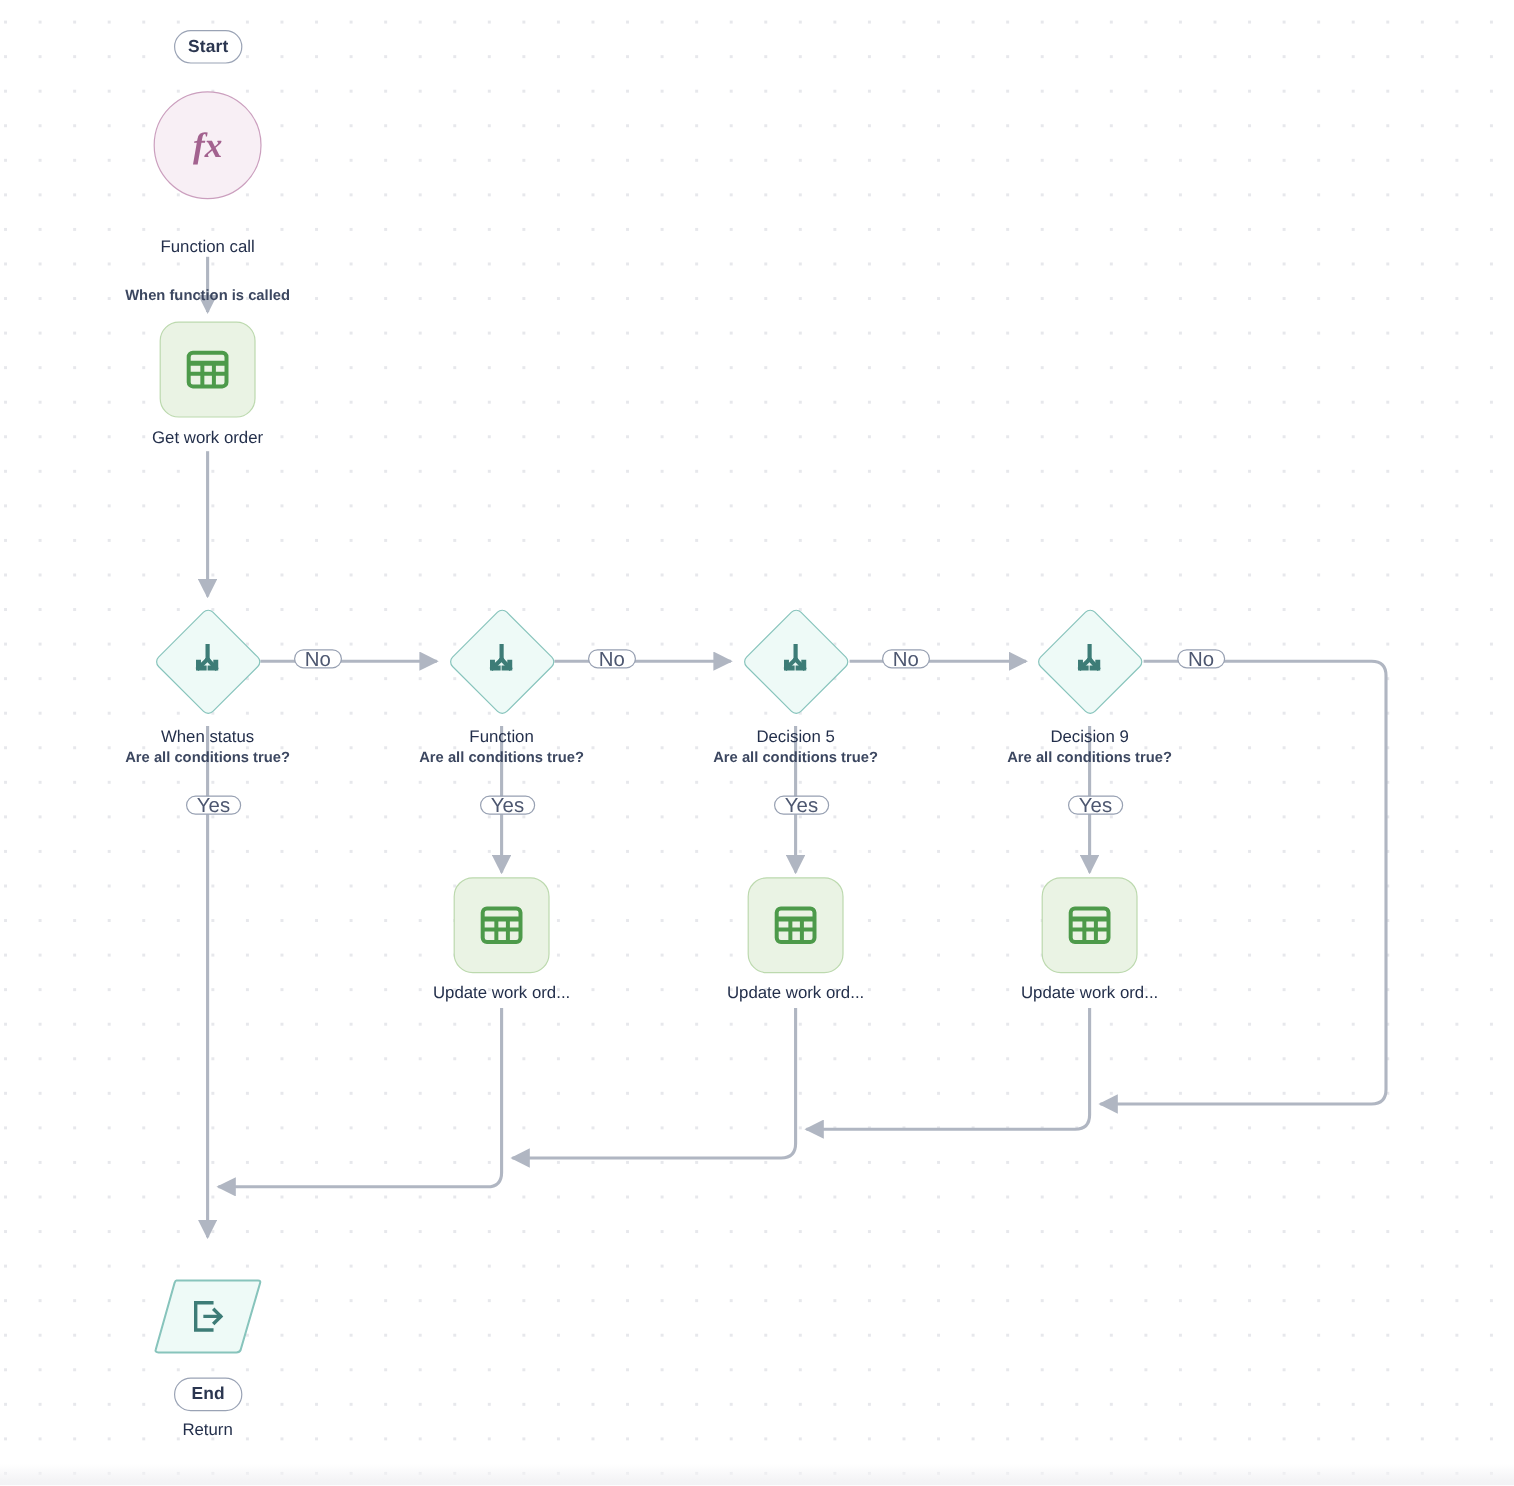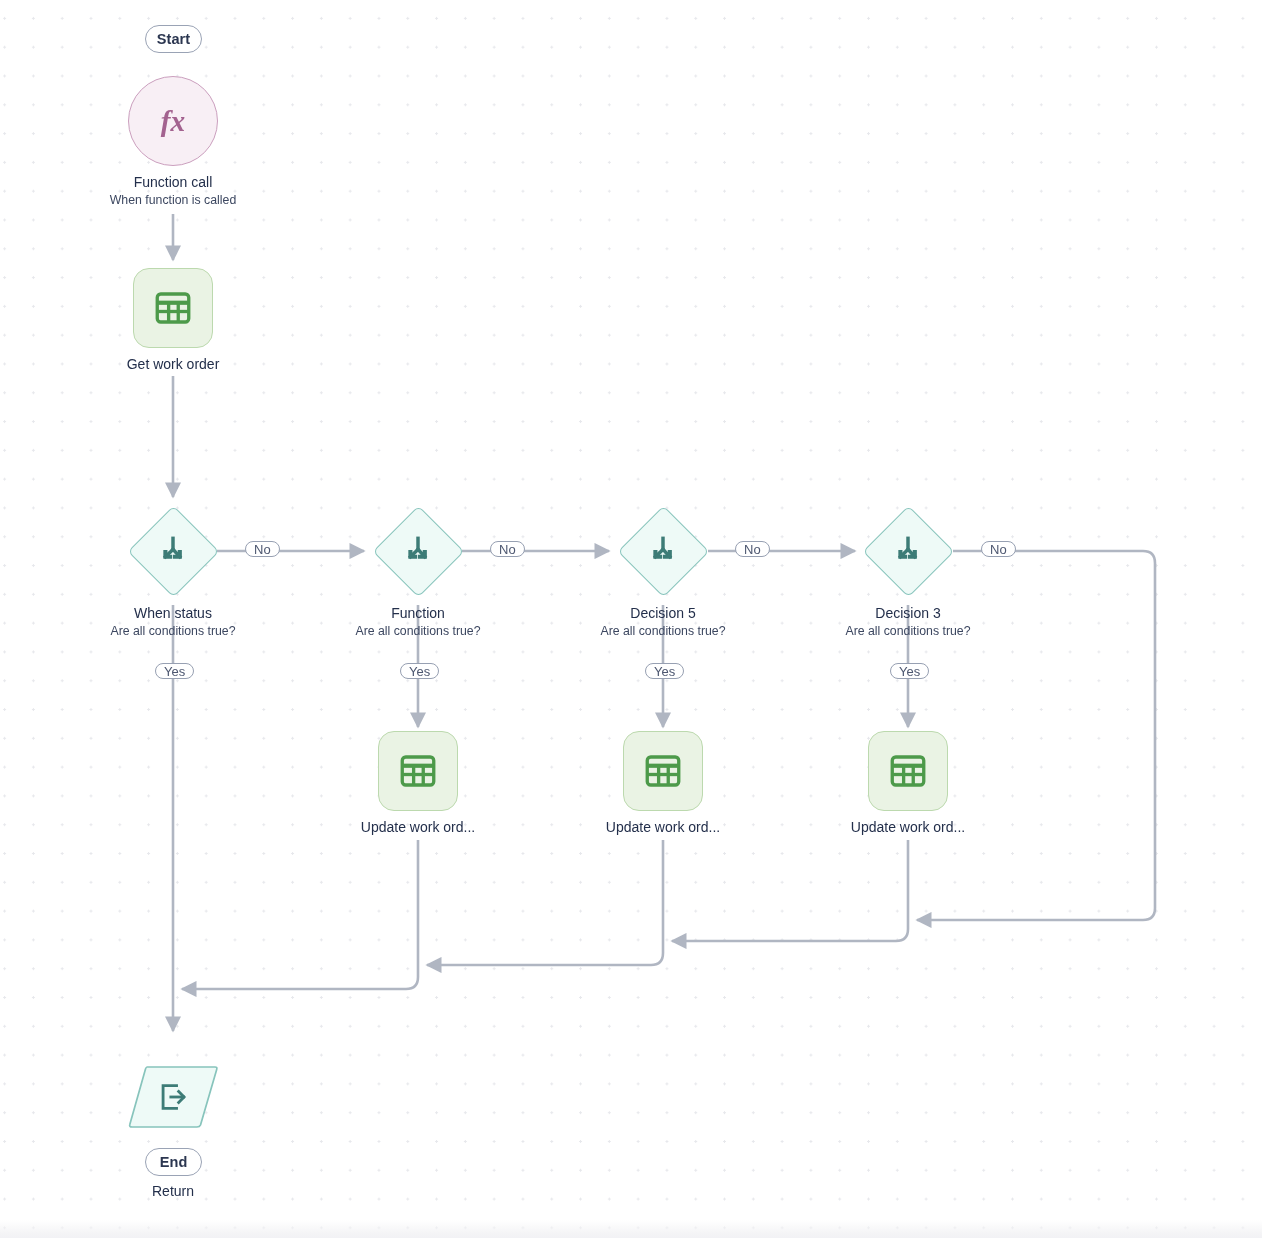--- a/index.html
+++ b/index.html
@@ -144,39 +144,39 @@
     font-size: 14px;
     font-weight: normal;
     color: #232f4b;
     white-space: nowrap;
     line-height: 1.15;
     text-align: center;
   }
   .node-sub {
     margin-top: 3px;
     font-size: 12.3px;
-    font-weight: normal;
+    font-weight: bold;
     color: #3c4760;
     white-space: nowrap;
     line-height: 1.15;
     text-align: center;
   }
 
   
   .edge-chip {
     position: absolute;
     box-sizing: border-box;
     height: 16px;
     padding: 0 8px;
     min-width: 30px;
     border: 1.2px solid #97a0b2;
     border-radius: 999px;
     background: #ffffff;
     color: #4d5770;
-    font-size: 13px;
+    font-size: 17px;
     line-height: 1;
     display: flex;
     align-items: center;
     justify-content: center;
   }
 </style>
 </head>
 <body>
 
 <div id="canvas">
@@ -219,21 +219,21 @@
   </svg>
 
   <div class="pill" style="left:145px; top:25px; width:57px; height:28px;">
     <span>Start</span>
   </div>
 
   <div class="pill" style="left:145px; top:1148px; width:57px; height:28px;">
     <span>End</span>
   </div>
 
-  <div class="node" style="left:83px; top:76px; width:180px;">
+  <div class="node" style="left:83px; top:76px; width:180px;gap:23px;">
     <div class="fx-circle">
       <svg width="44" height="44" viewBox="0 0 24 24">
         <text x="12" y="17.5" text-anchor="middle" font-family="'Liberation Serif','DejaVu Serif',serif" font-size="16" font-style="italic" font-weight="bold" fill="#a3628f">fx</text>
       </svg>
     </div>
     <div class="node-title">Function call</div>
     <div class="node-sub">When function is called</div>
   </div>
 
   <div class="node" style="left:83px; top:268px; width:180px;justify-content:center;">
@@ -298,21 +298,21 @@
     <div class="diamond-wrap">
       <div class="dshape"></div>
       <svg class="dicon" width="38" height="38" viewBox="0 0 24 24" fill="none" stroke="#3d7c77" stroke-width="2.2" stroke-linecap="square">
         <path d="M12 4 V11"></path>
         <path d="M12 11 L7.2 15.6"></path>
         <path d="M12 11 L16.3 15.6"></path>
         <path d="M7.2 15.6 L7.2 12.6 M7.2 15.6 L10.2 15.6" stroke-width="2.6"></path>
         <path d="M16.3 15.6 L16.3 12.6 M16.3 15.6 L13.3 15.6" stroke-width="2.6"></path>
       </svg>
     </div>
-    <div class="node-title">Decision 3</div>
+    <div class="node-title">Decision 9</div>
     <div class="node-sub">Are all conditions true?</div>
   </div>
 
   <div class="node" style="left:328px; top:731px; width:180px;">
     <div class="tile">
       <svg width="42" height="42" viewBox="0 0 24 24" fill="none" stroke="#4d9a4a" stroke-width="1.9" stroke-linejoin="round">
         <rect x="3" y="4" width="18" height="16" rx="2"></rect>
         <path d="M3 9 H21" stroke-width="2.4"></path>
         <path d="M3 14 H21"></path>
         <path d="M9.5 9 V20"></path>

